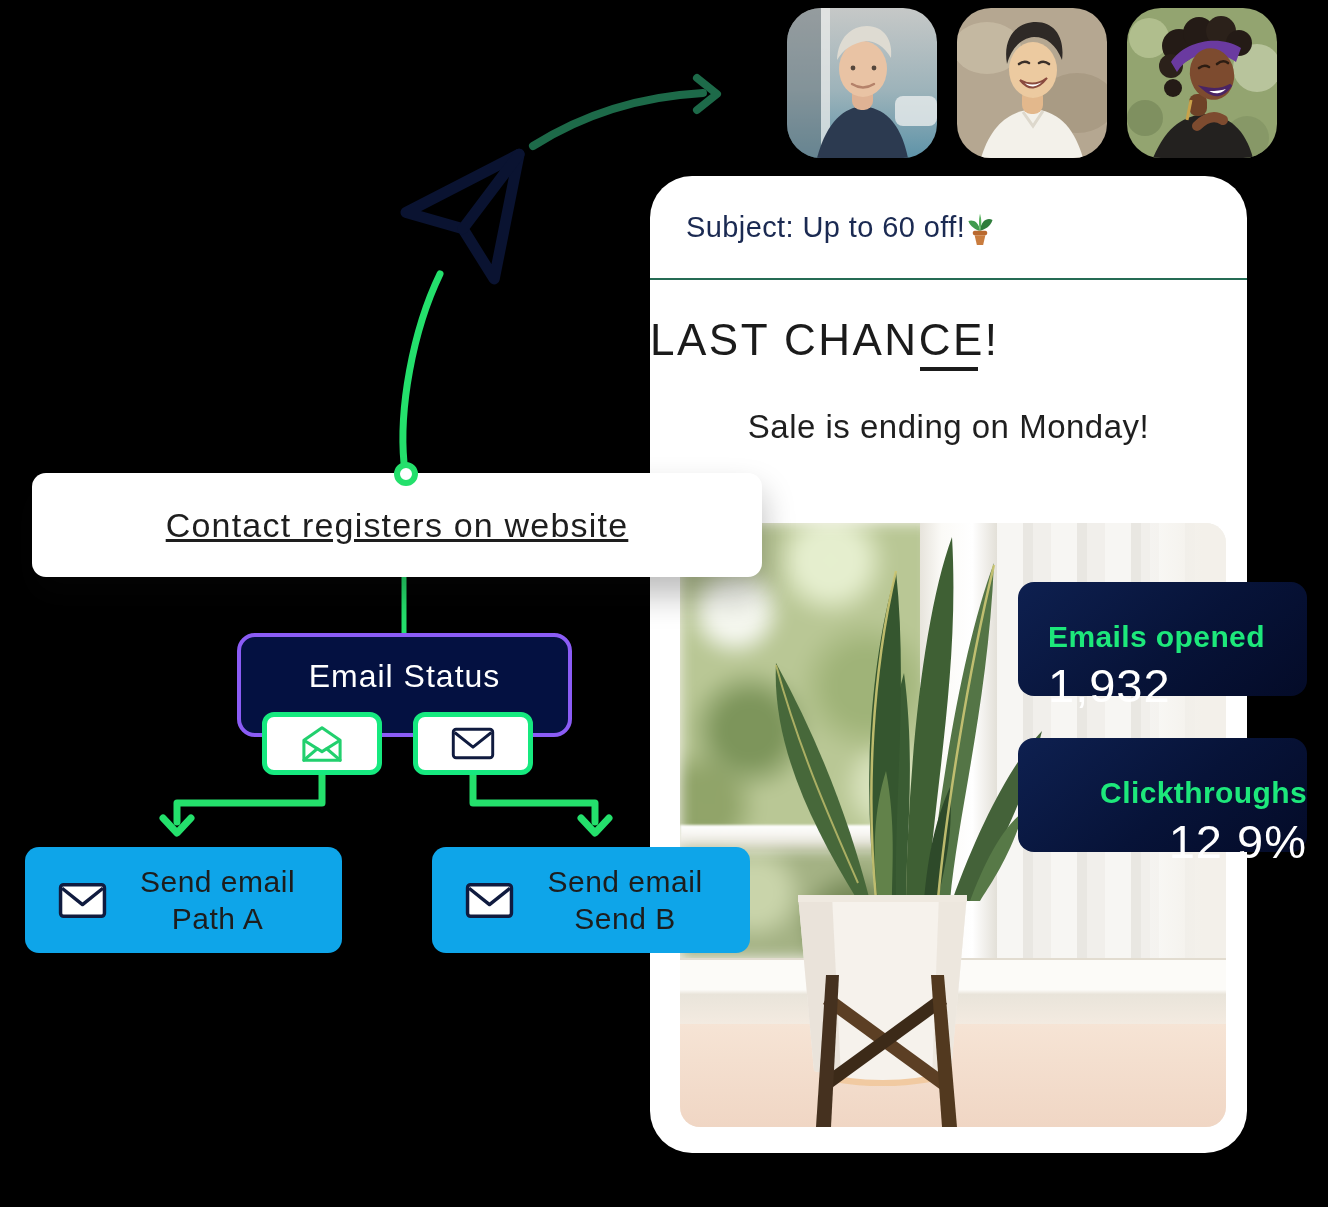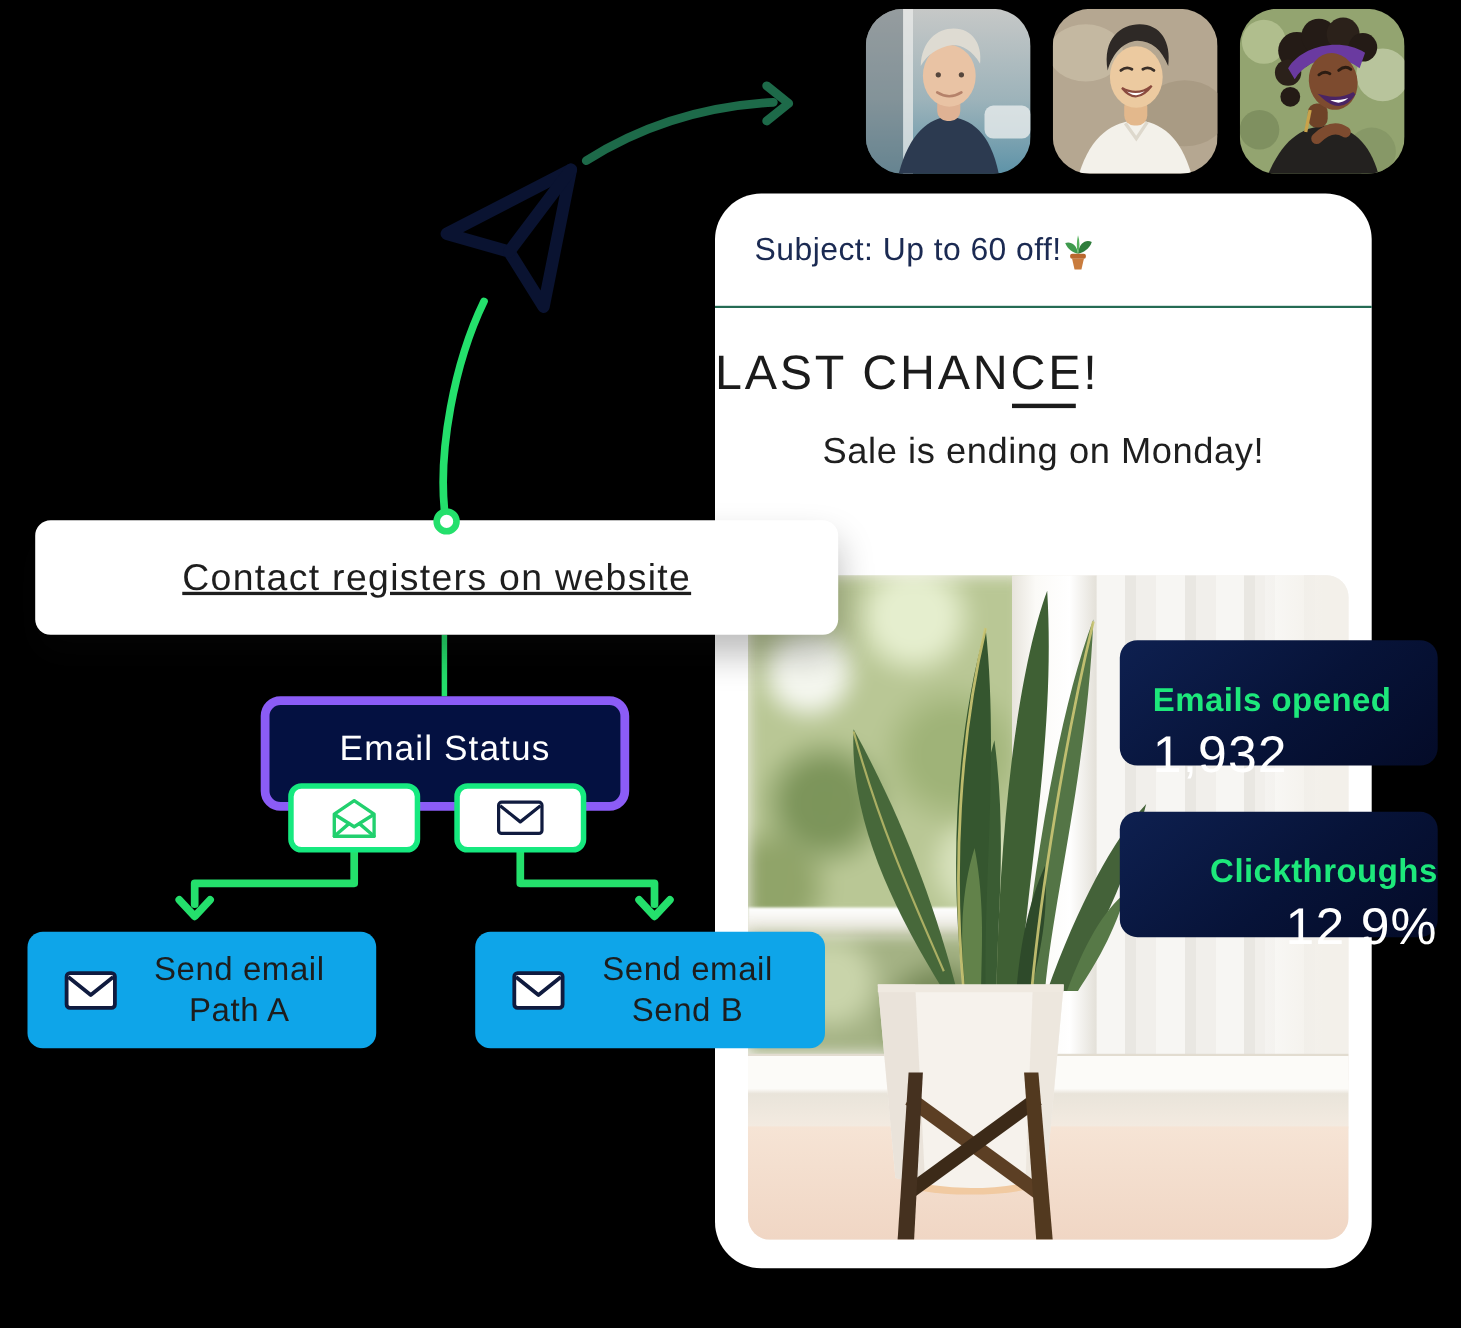--- a/index.html
+++ b/index.html
@@ -16,21 +16,21 @@
               background:#fff;border-radius:42px;}
   .card-header{position:absolute;left:36px;right:36px;top:0;height:102px;
                display:flex;align-items:center;}
   .subject{font-size:29px;font-weight:500;letter-spacing:.4px;color:#1b2a52;white-space:nowrap;}
   .plant-ico{width:30px;height:34px;flex:0 0 auto;margin-top:4px;}
   .divider{position:absolute;left:0;right:0;top:102px;height:2px;background:#256b54;}
   .headline{position:absolute;left:0;right:0;top:139px;text-align:left;
             font-size:44px;font-weight:400;letter-spacing:2.5px;color:#1b1b1b;}
   .headline-underline{position:absolute;left:50%;top:191px;transform:translateX(-50%);
             width:58px;height:4px;background:#1b1b1b;}
-  .subline{position:absolute;left:0;right:0;top:215px;text-align:center;
+  .subline{position:absolute;left:0;right:0;top:232px;text-align:center;
             font-size:33px;font-weight:400;letter-spacing:.5px;color:#1f1f1f;}
 
   
   .photo{position:absolute;left:30px;top:347px;width:546px;height:604px;
          border-radius:20px;overflow:hidden;background:#f6f3ef;}
   .ph{position:absolute;}
   .ph-green{left:0;top:0;width:46%;height:52%;filter:blur(7px);background-color:#b9c795;
     background-image:
       radial-gradient(circle at 22% 28%, rgba(255,255,255,.85) 0 24px, transparent 50px),
       radial-gradient(circle at 60% 12%, rgba(234,242,212,.9) 0 30px, transparent 60px),
@@ -64,21 +64,21 @@
   .stat-value{font-size:47px;font-weight:400;color:#ffffff;margin-top:4px;letter-spacing:1px;}
 
   
   .contact-box{position:absolute;left:32px;top:473px;width:730px;height:104px;background:#fff;
       border-radius:14px;display:flex;align-items:center;justify-content:center;
       font-size:34px;letter-spacing:1.2px;color:#1e1e1e;
       box-shadow:0 18px 32px rgba(15,15,15,.28);text-decoration:underline;}
   .ring{position:absolute;left:394px;top:462px;width:24px;height:24px;border-radius:50%;
       border:6px solid #24e06c;background:#fff;box-sizing:border-box;}
   .status-box{position:absolute;left:237px;top:633px;width:335px;height:104px;
-      background:#041141;border:8px solid #8b5cf6;border-radius:18px;box-sizing:border-box;}
+      background:#041141;border:4px solid #8b5cf6;border-radius:18px;box-sizing:border-box;}
   .status-label{margin-top:21px;text-align:center;font-size:32px;font-weight:500;
       letter-spacing:1px;color:#ffffff;}
   .mini{position:absolute;top:712px;width:120px;height:63px;background:#fff;
       border:5px solid #16e97f;border-radius:12px;box-sizing:border-box;
       display:flex;align-items:center;justify-content:center;}
   .mini-open{left:262px;} .mini-closed{left:413px;}
   .path-box{position:absolute;top:847px;height:106px;background:#0ea5e9;border-radius:14px;
       box-sizing:border-box;display:flex;align-items:center;padding-left:33px;}
   .pa{left:25px;width:317px;} .pb{left:432px;width:318px;}
   .path-text{flex:1;text-align:center;font-size:30px;line-height:37px;letter-spacing:.5px;

